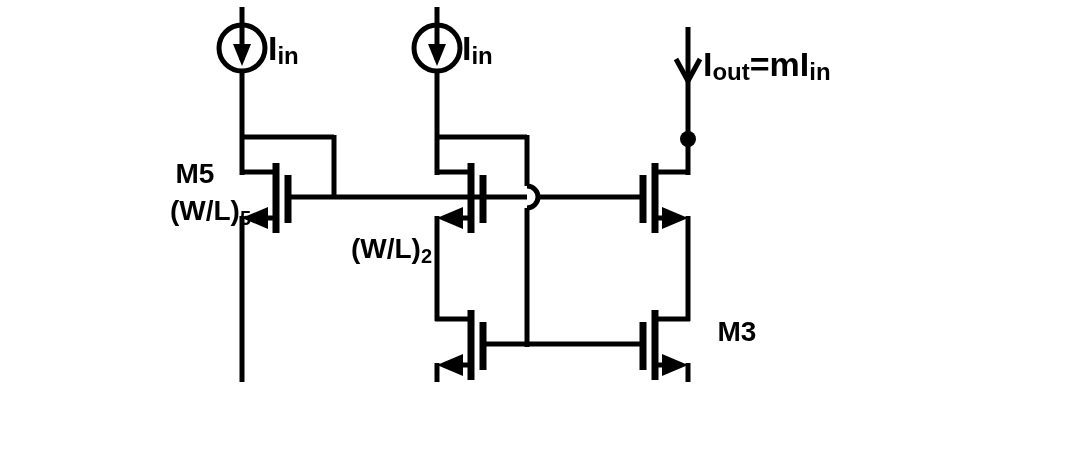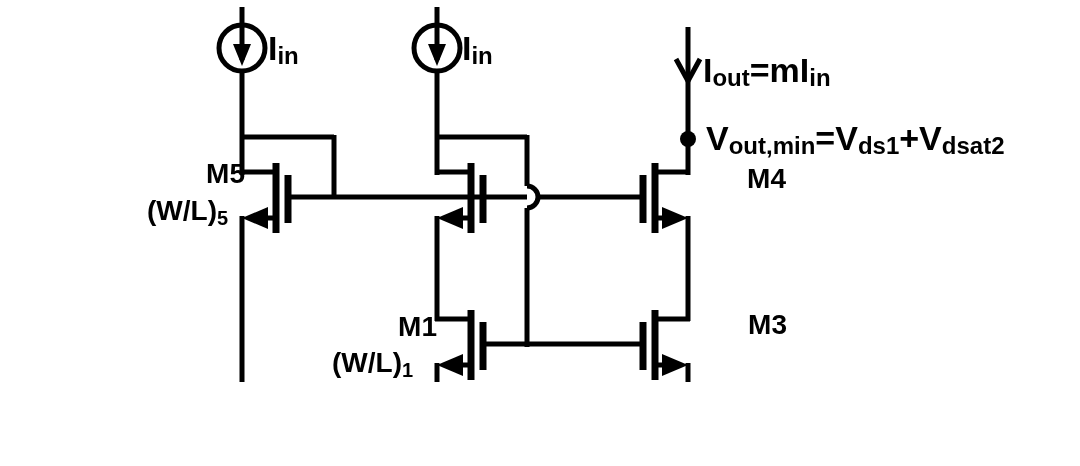--- a/index.html
+++ b/index.html
@@ -9,23 +9,23 @@
   svg line, svg path, svg polyline{stroke:#000;stroke-width:5;fill:none;}
   svg line.bar{stroke-width:7;}
   svg polygon{fill:#000;stroke:none;}
   svg circle.cs{fill:none;stroke:#000;stroke-width:5;}
   svg circle.dot{fill:#000;stroke:none;}
   svg path.hop{fill:#fff;stroke:#000;stroke-width:5;}
   .flabel{position:absolute;font-weight:bold;white-space:nowrap;line-height:1;}
   .flabel .t{font-size:34px;}
   .flabel .s{font-size:24px;position:relative;top:4px;}
   .tname{position:absolute;font-weight:bold;font-size:28px;line-height:1;
+         text-align:center;white-space:nowrap;}
+  .tsize{position:absolute;font-weight:bold;font-size:28px;line-height:1;
          text-align:right;white-space:nowrap;}
-  .tsize{position:absolute;font-weight:bold;font-size:28px;line-height:1;
-         text-align:left;white-space:nowrap;}
   .tsize .s{font-size:20px;position:relative;top:5px;}
 </style>
 </head>
 <body>
 
 <div class="canvas">
 
   <svg width="1080" height="466" viewBox="0 0 1080 466">
 
     <g>
@@ -115,28 +115,25 @@
       <line x1="673" y1="444" x2="703" y2="444"></line>
       <line x1="679" y1="452" x2="697" y2="452"></line>
       <line x1="684" y1="459" x2="692" y2="459"></line>
     </g>
   </svg>
 
   <div class="flabel" style="left:268px;top:31px"><span class="t">I</span><span class="s">in</span></div>
 
   <div class="flabel" style="left:462px;top:31px"><span class="t">I</span><span class="s">in</span></div>
 
-  <div class="flabel" style="left:703px;top:53px"><span class="t">I</span><span class="s">out</span><span class="t">=mI</span><span class="s">in</span></div>
+  <div class="flabel" style="left:703px;top:47px"><span class="t">I</span><span class="s">out</span><span class="t">=mI</span><span class="s">in</span></div>
 
-  <div class="flabel" style="left:706px;top:121px"><span class="t">V</span><span class="s">out,min</span><span class="t">=V</span><span class="s">ds1</span><span class="t">+V</span><span class="s">dsat2</span></div>
 
   <div class="tname" style="left:145px;width:100px;top:160px">M5</div>
   <div class="tsize" style="left:147px;width:104px;top:197px"><span>(W/L)</span><span class="s">5</span></div>
 
+  <div class="tsize" style="left:328px;width:104px;top:235px"><span>(W/L)</span><span class="s">2</span></div>
 
-  <div class="tname" style="left:337px;width:100px;top:313px">M1</div>
-  <div class="tsize" style="left:332px;width:104px;top:349px"><span>(W/L)</span><span class="s">1</span></div>
 
-  <div class="tname" style="left:686px;width:100px;top:165px">M4</div>
 
-  <div class="tname" style="left:687px;width:100px;top:311px">M3</div>
+  <div class="tname" style="left:687px;width:100px;top:318px">M3</div>
 
 </div>
 
 </body></html>

